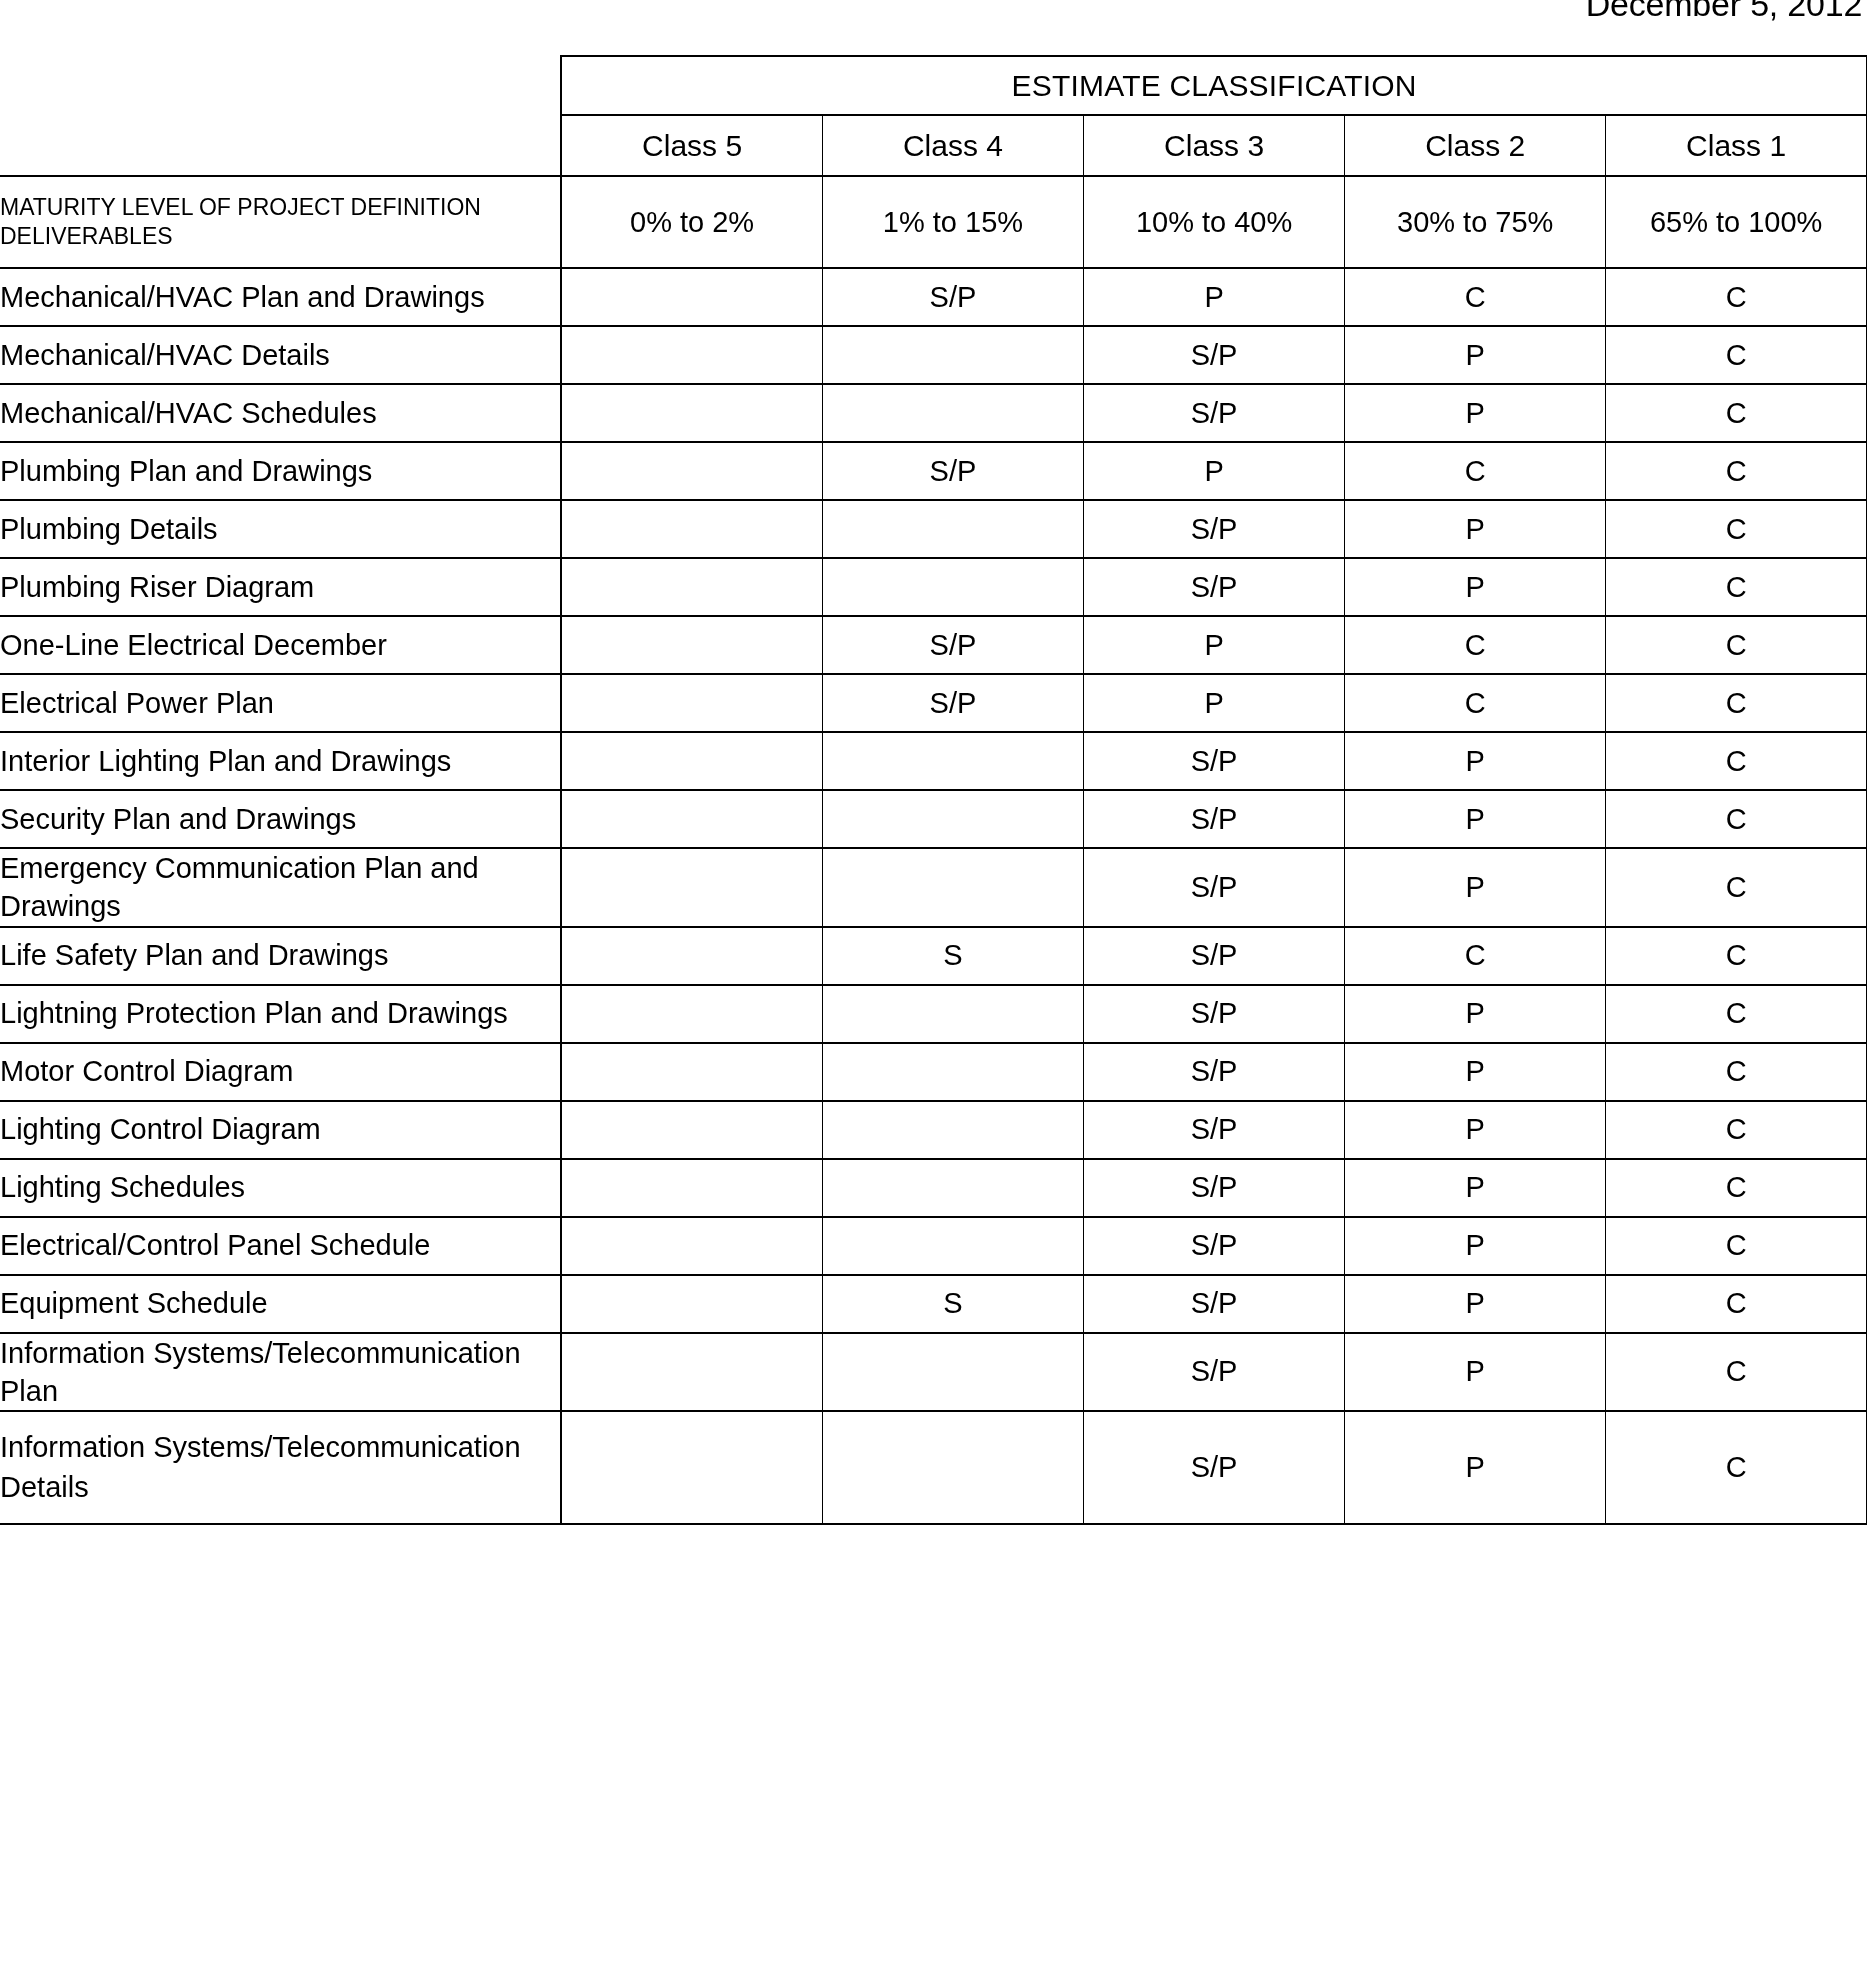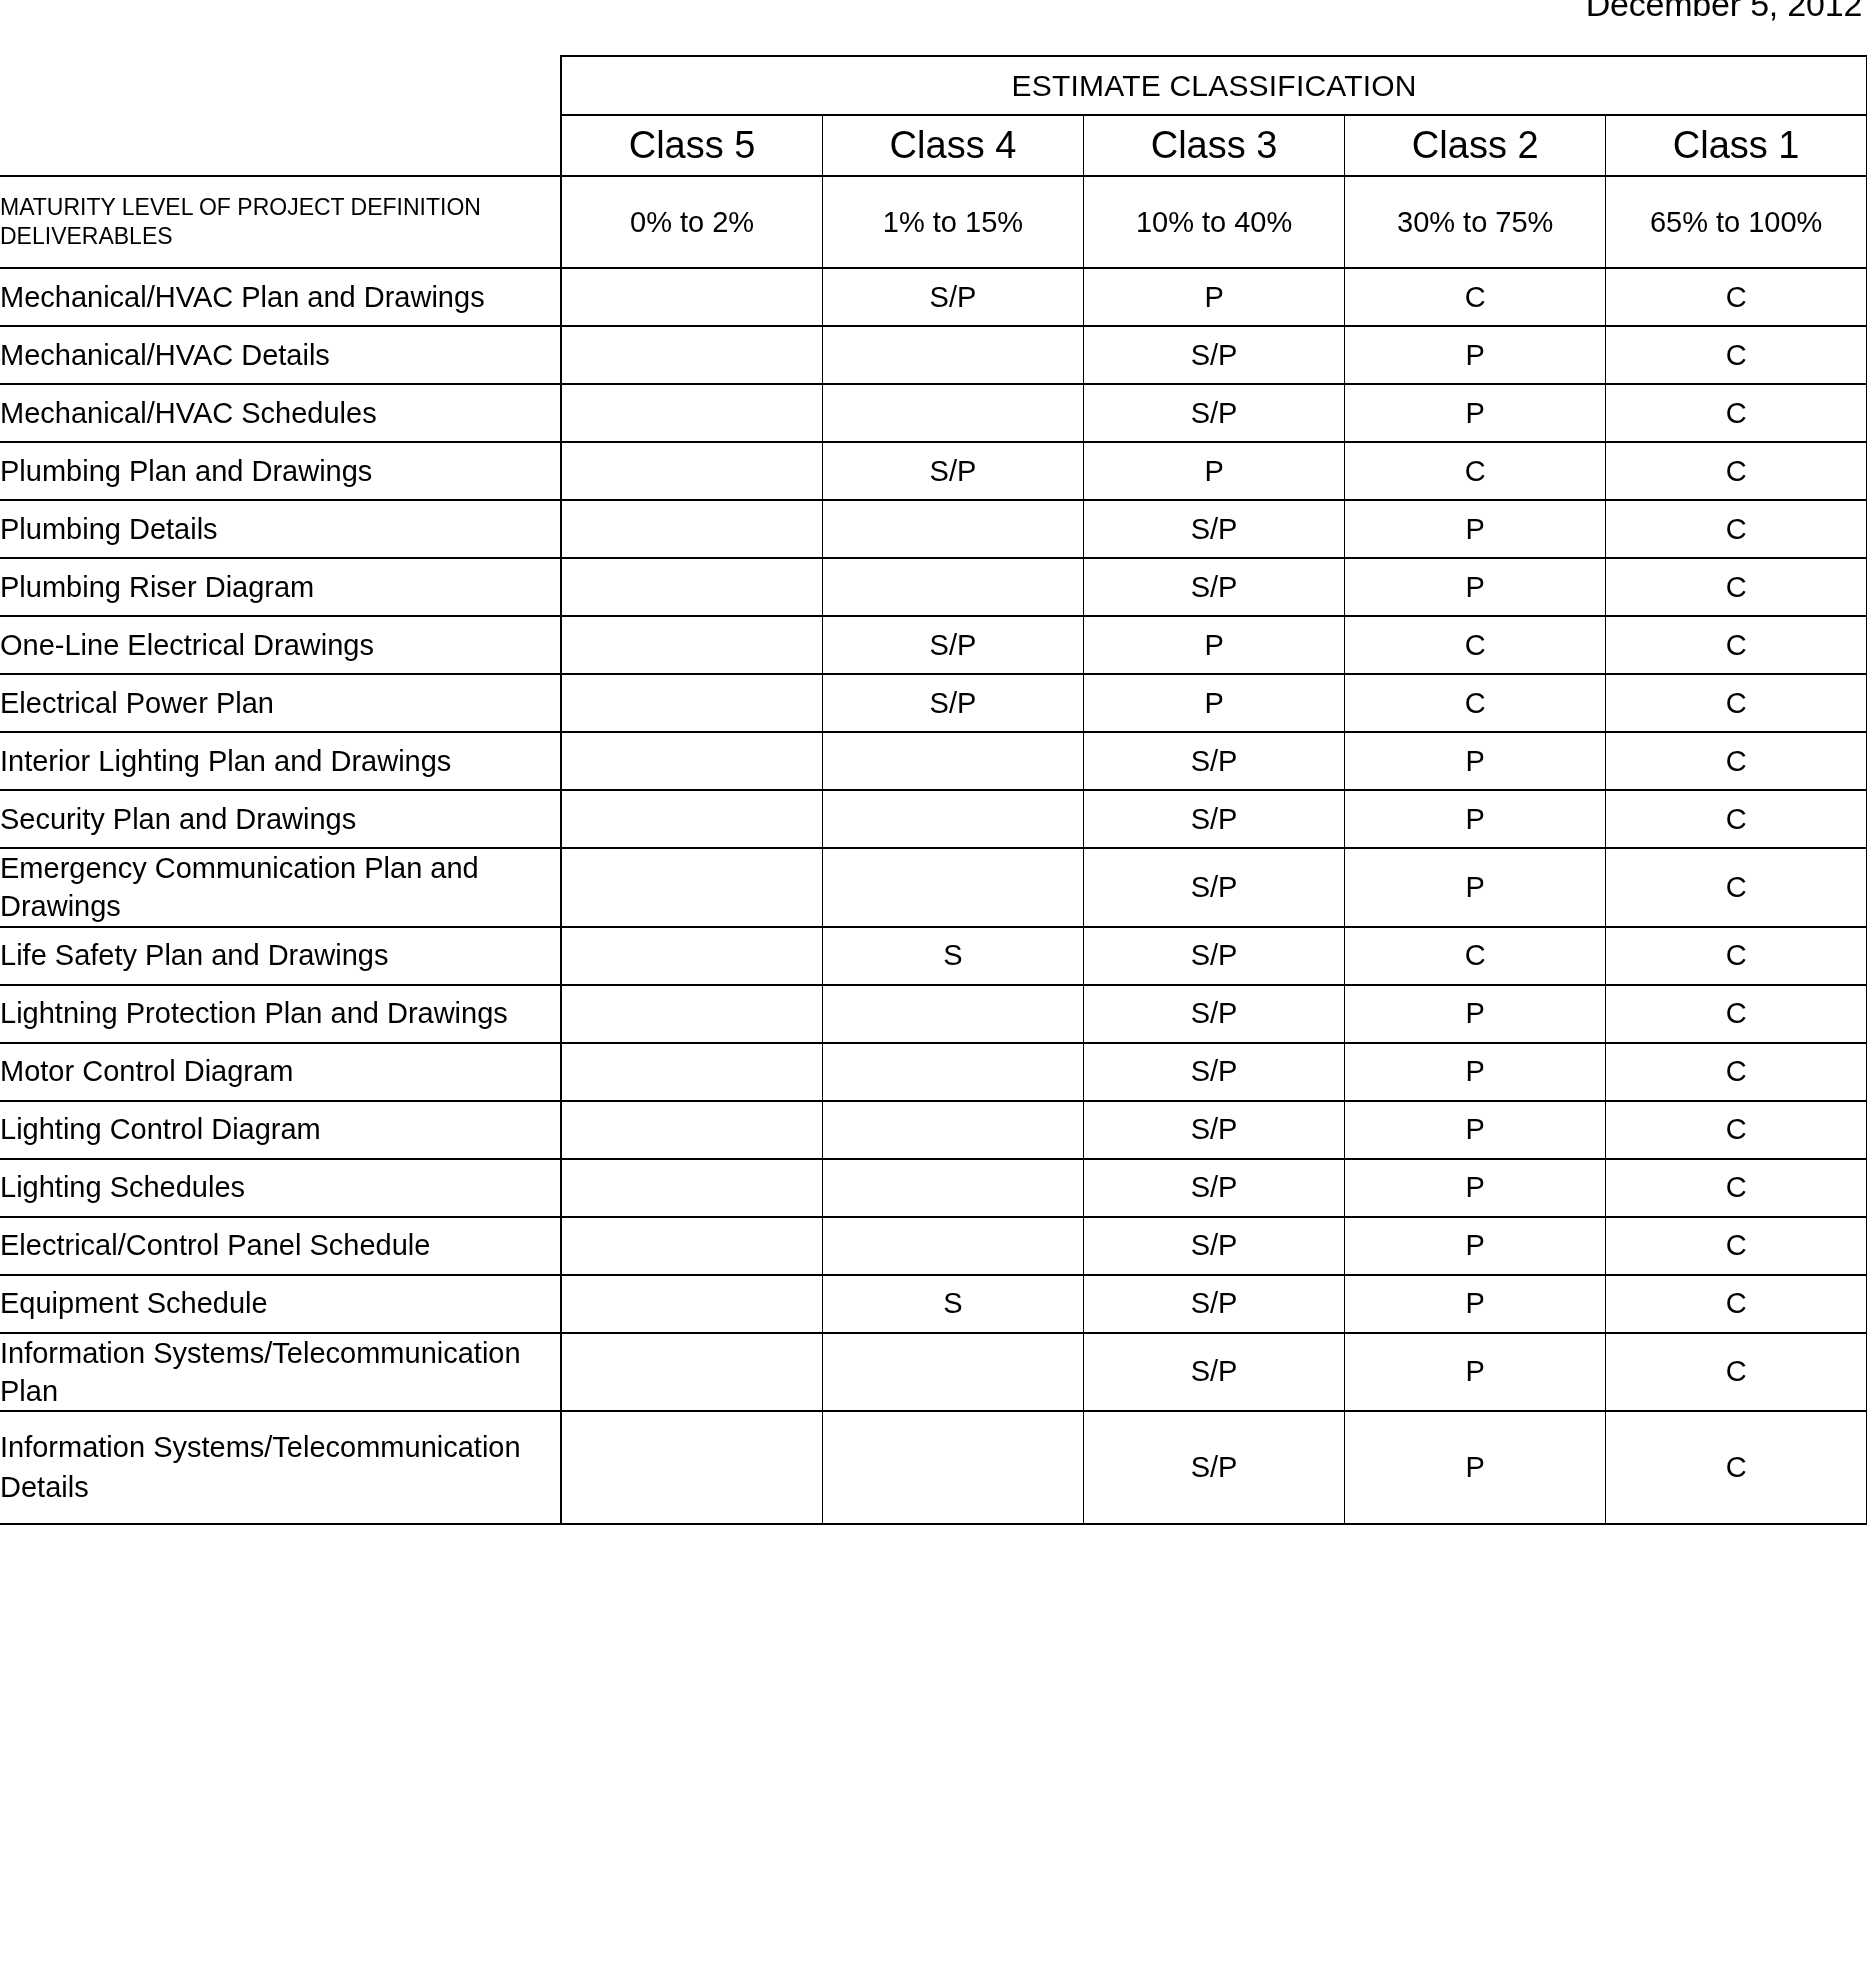--- a/index.html
+++ b/index.html
@@ -61,21 +61,21 @@
     text-align: center;
     font-weight: bold;
     font-size: 30px;
     border: 2.9px solid #000;
     letter-spacing: 0.2px;
   }
   .hdr-class {
     height: 61px;
     text-align: center;
     font-weight: bold;
-    font-size: 38px;
+    font-size: 30px;
     border-left: 1.9px solid #000;
     border-right: 1.9px solid #000;
     border-bottom: 2.9px solid #000;
   }
   .hdr-class.first { border-left: 2.9px solid #000; }
   .hdr-class.last  { border-right: 2.9px solid #000; }
 
   .hdr-maturity {
     height: 92px;
     font-weight: bold;
@@ -199,21 +199,21 @@
         </tr>
         <tr class="data-row">
           <td class="row-label">Plumbing Riser Diagram</td>
           <td class="cell first"></td>
           <td class="cell"></td>
           <td class="cell">S/P</td>
           <td class="cell">P</td>
           <td class="cell last">C</td>
         </tr>
         <tr class="data-row">
-          <td class="row-label">One-Line Electrical Drawings</td>
+          <td class="row-label">One-Line Electrical December</td>
           <td class="cell first"></td>
           <td class="cell">S/P</td>
           <td class="cell">P</td>
           <td class="cell">C</td>
           <td class="cell last">C</td>
         </tr>
         <tr class="data-row">
           <td class="row-label">Electrical Power Plan</td>
           <td class="cell first"></td>
           <td class="cell">S/P</td>

